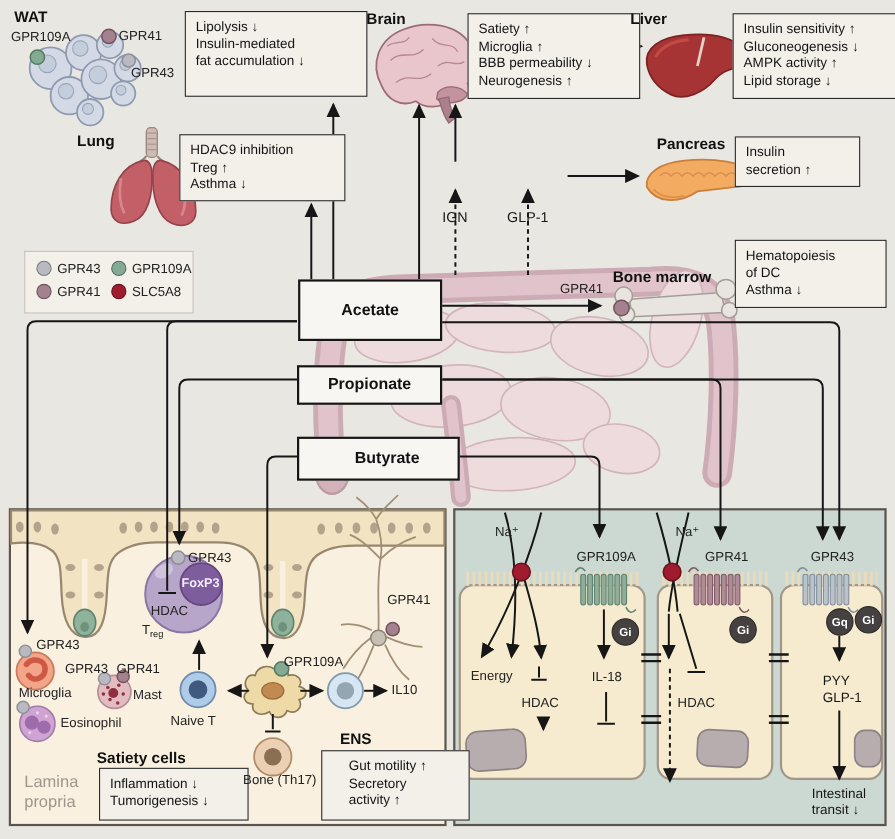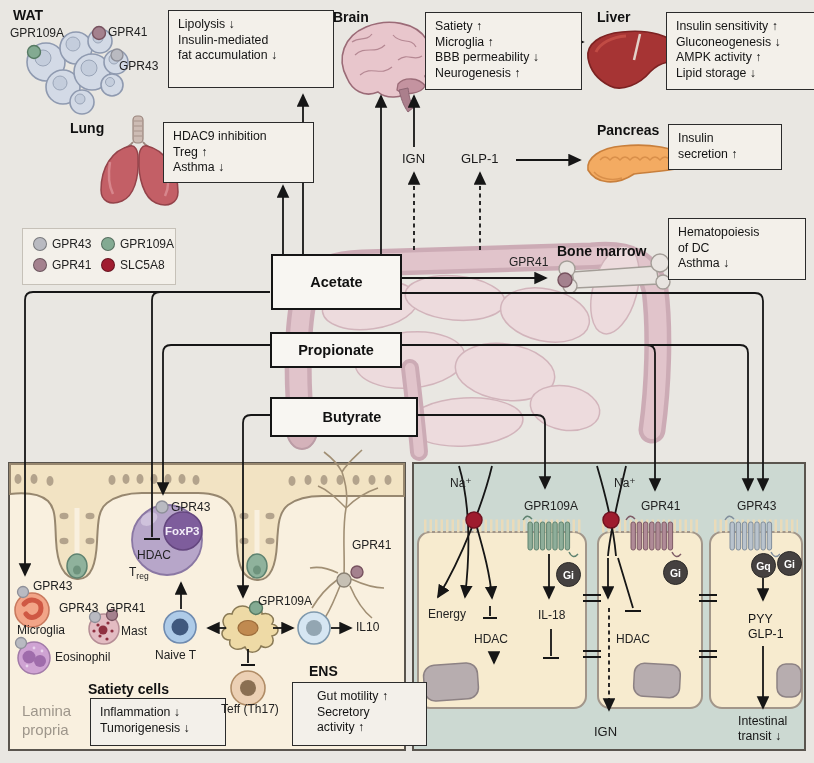--- a/index.html
+++ b/index.html
@@ -1,21 +1,21 @@
 <!DOCTYPE html>
 <html><head>
 <meta charset="utf-8">
 <style>
   html,body{margin:0;padding:0;}
   #fig{position:relative;width:814px;height:763px;background:#e9e7e2;
        font-family:"Liberation Sans","DejaVu Sans",sans-serif;color:#161616;overflow:hidden;}
   .abs{position:absolute;}
   .ttl{font-size:14px;font-weight:bold;color:#111;}
   .lbl{font-size:12px;color:#222;white-space:nowrap;}
-  .med{font-size:13px;color:#1a1a1a;white-space:nowrap;}
+  .med{font-size:13px;color:#1a1a1a;white-space:nowrap;margin-top:39px;}
   .obox{position:absolute;background:#f3f0ea;border:1.5px solid #2b2b2b;
         padding:6px 9px;font-size:12.3px;line-height:1.28;color:#141414;}
   .obox div{white-space:nowrap;}
   .scfa{position:absolute;background:#f8f6f2;border:2px solid #151515;display:flex;
         align-items:center;justify-content:center;font-weight:bold;font-size:14.5px;color:#111;}
   .panel{position:absolute;border:2px solid #5a554e;box-sizing:border-box;}
   #panel-left{left:8px;top:462px;width:398px;height:289px;background:#f9f0df;}
   #panel-right{left:412px;top:462px;width:394px;height:289px;background:#ccd9d2;}
   svg.layer{position:absolute;left:0;top:0;pointer-events:none;}
   .legend{position:absolute;left:22px;top:228px;width:152px;height:55px;background:#f3f0ea;border:1px solid #c6c1b8;}
@@ -414,21 +414,21 @@
       <span>SLC5A8</span>
     </div>
   </div>
 
   <div class="abs ttl" style="left:13px;top:7px;">WAT</div>
   <div class="abs lbl" style="left:10px;top:26px;">GPR109A</div>
   <div class="abs lbl" style="left:108px;top:25px;">GPR41</div>
   <div class="abs lbl" style="left:119px;top:59px;">GPR43</div>
 
   <div class="abs ttl" style="left:333px;top:9px;">Brain</div>
-  <div class="abs ttl" style="left:597px;top:9px;">Liver</div>
+  <div class="abs ttl" style="left:573px;top:9px;">Liver</div>
   <div class="abs ttl" style="left:70px;top:120px;">Lung</div>
   <div class="abs ttl" style="left:597px;top:122px;">Pancreas</div>
   <div class="abs ttl" style="left:557px;top:243px;">Bone marrow</div>
   <div class="abs lbl" style="left:509px;top:255px;">GPR41</div>
 
   <div class="abs med" style="left:402px;top:151px;">IGN</div>
   <div class="abs med" style="left:461px;top:151px;">GLP-1</div>
 
   <div class="abs gray" style="left:22px;top:702px;">
     <div>Lamina</div>
@@ -444,21 +444,21 @@
   <div class="abs lbl" style="left:352px;top:538px;">GPR41</div>
   <div class="abs lbl" style="left:33px;top:579px;">GPR43</div>
   <div class="abs lbl" style="left:17px;top:623px;">Microglia</div>
   <div class="abs lbl" style="left:59px;top:601px;">GPR43</div>
   <div class="abs lbl" style="left:106px;top:601px;">GPR41</div>
   <div class="abs lbl" style="left:121px;top:624px;">Mast</div>
   <div class="abs lbl" style="left:55px;top:650px;">Eosinophil</div>
   <div class="abs lbl" style="left:155px;top:648px;">Naive T</div>
   <div class="abs lbl" style="left:258px;top:594px;">GPR109A</div>
   <div class="abs lbl" style="left:356px;top:620px;">IL10</div>
-  <div class="abs lbl" style="left:221px;top:702px;">Teff (Th17)</div>
+  <div class="abs lbl" style="left:221px;top:702px;">Bone (Th17)</div>
 
   <div class="abs lbl" style="left:450px;top:476px;">Na⁺</div>
   <div class="abs lbl" style="left:614px;top:476px;">Na⁺</div>
   <div class="abs lbl" style="left:524px;top:499px;">GPR109A</div>
   <div class="abs lbl" style="left:641px;top:499px;">GPR41</div>
   <div class="abs lbl" style="left:737px;top:499px;">GPR43</div>
 
   <div class="gprot" style="left:556px;top:562px;">Gi</div>
   <div class="gprot" style="left:663px;top:560px;">Gi</div>
   <div class="gprot" style="left:751px;top:553px;">Gq</div>

